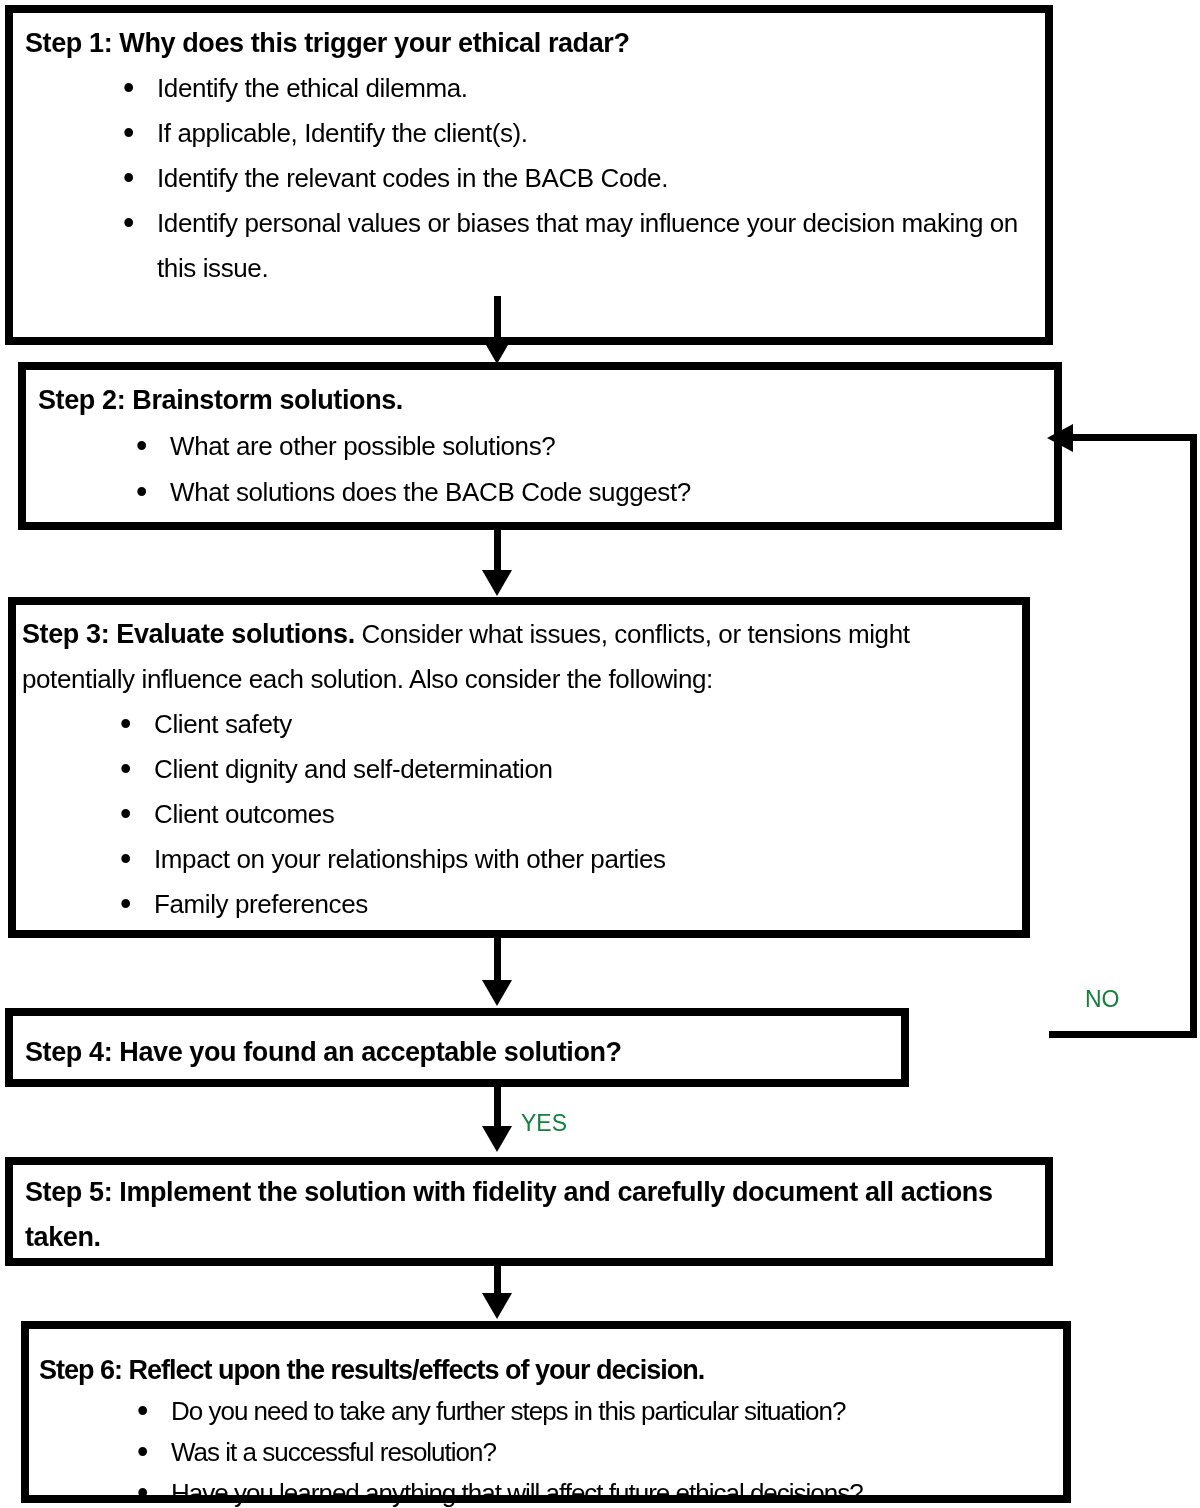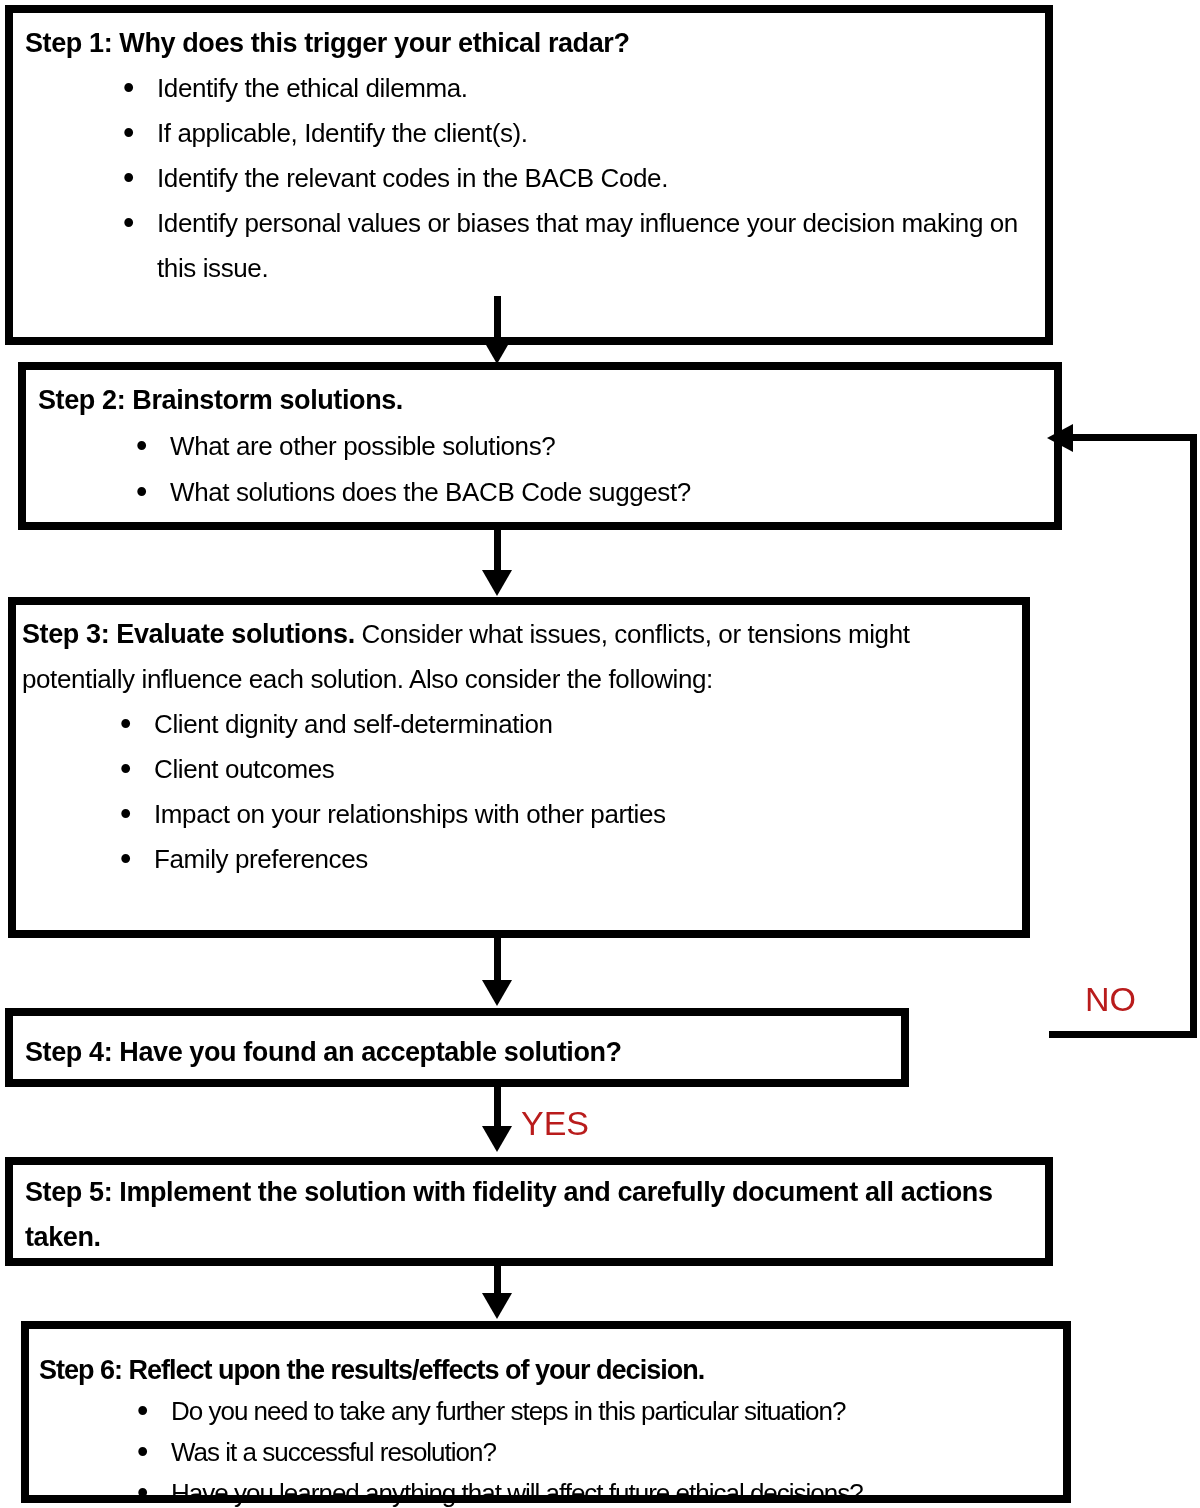--- a/index.html
+++ b/index.html
@@ -78,23 +78,23 @@
   }
   .arr-left {
     position: absolute;
     width: 0; height: 0;
     border-top: 14px solid transparent;
     border-bottom: 14px solid transparent;
     border-right: 26px solid #000000;
   }
   .edge-label {
     position: absolute;
-    font-size: 34px;
+    font-size: 23px;
     line-height: 34px;
-    color: #b91c1c;
+    color: #15803d;
     letter-spacing: 0;
   }
   #yes-label { left: 521px; top: 1106px; }
   #no-label  { left: 1085px; top: 982px; }
 </style>
 </head>
 <body>
 
 <div class="canvas">
 
@@ -118,20 +118,21 @@
       <li>What solutions does the BACB Code suggest?</li>
     </ul>
   </div>
 
   <div class="vline" style="left:494px; top:524px; height:48px;"></div>
   <div class="arr-down" style="left:482px; top:570px;"></div>
 
   <div class="box" id="box3">
     <p class="para"><span class="title">Step 3: Evaluate solutions.</span><span> Consider what issues, conflicts, or tensions might potentially influence each solution. Also consider the following:</span></p>
     <ul class="bullets">
+      <li>Client safety</li>
       <li>Client dignity and self-determination</li>
       <li>Client outcomes</li>
       <li>Impact on your relationships with other parties</li>
       <li>Family preferences</li>
     </ul>
   </div>
 
   <div class="vline" style="left:494px; top:938px; height:46px;"></div>
   <div class="arr-down" style="left:482px; top:980px;"></div>
 

